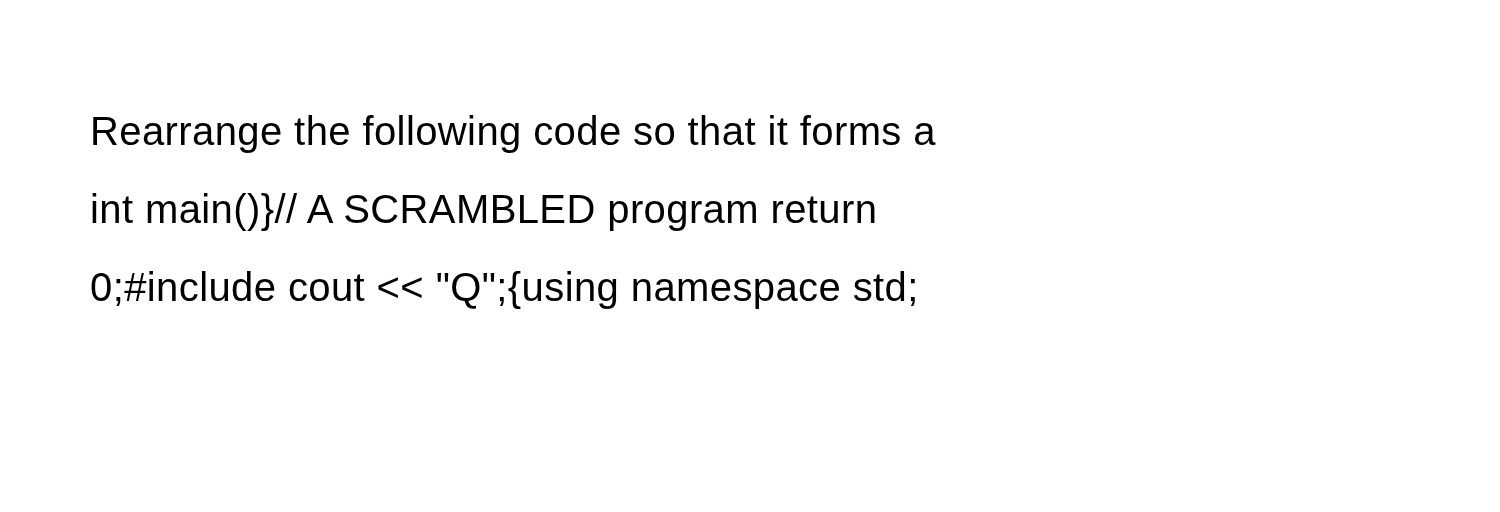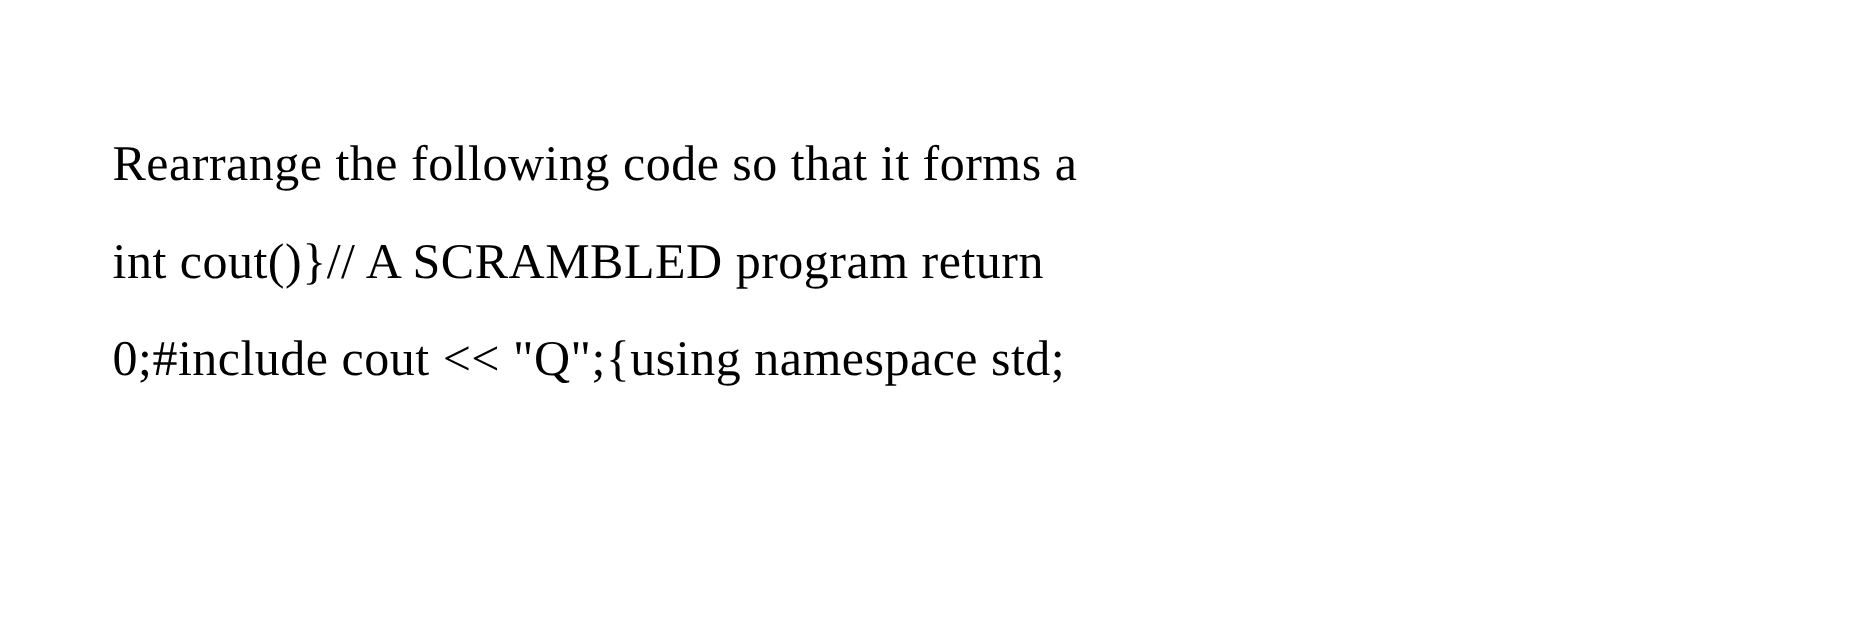--- a/index.html
+++ b/index.html
@@ -15,23 +15,22 @@
       padding: 92px 90px 0 90px;
     }
     .content {
       font-size: 40px;
       line-height: 1.95;
       color: #000000;
       letter-spacing: 0.01em;
     }
     .line {
       display: block;
-      font-family: Liberation Serif, serif;
     }
   </style>
 </head>
 <body>
 
 <div class="content">
   <span class="line">Rearrange the following code so that it forms a</span>
-  <span class="line">int cout()}// A SCRAMBLED program return</span>
+  <span class="line">int main()}// A SCRAMBLED program return</span>
   <span class="line">0;#include cout &lt;&lt; "Q";{using namespace std;</span>
 </div>
 
 </body></html>

